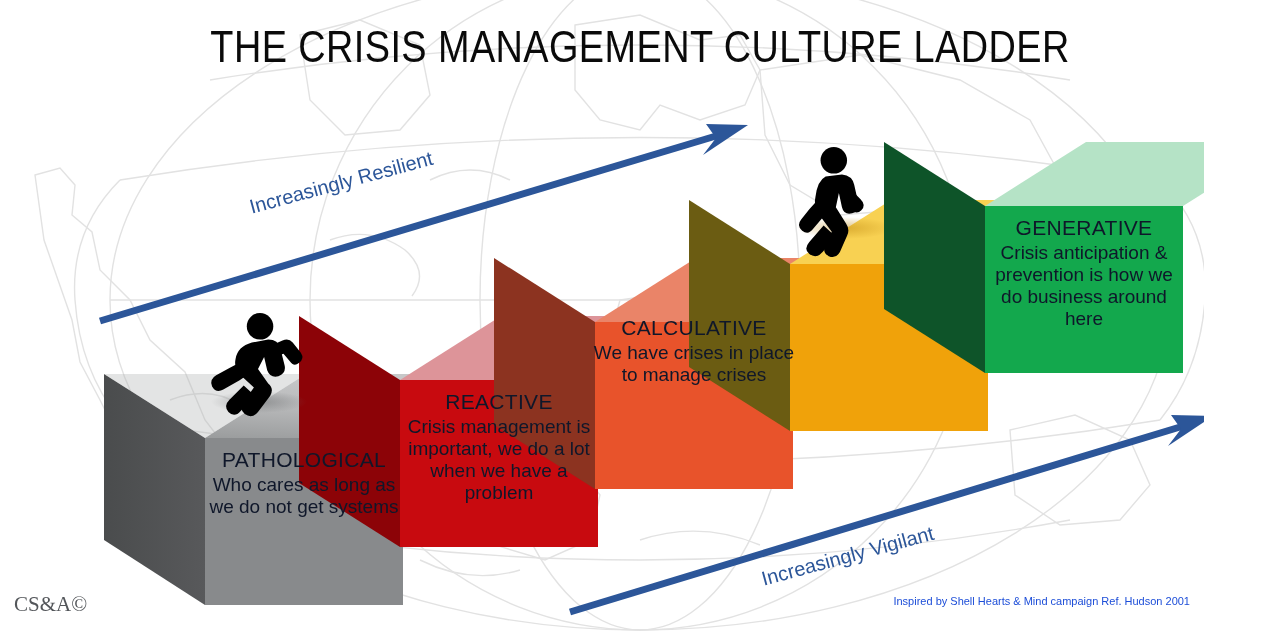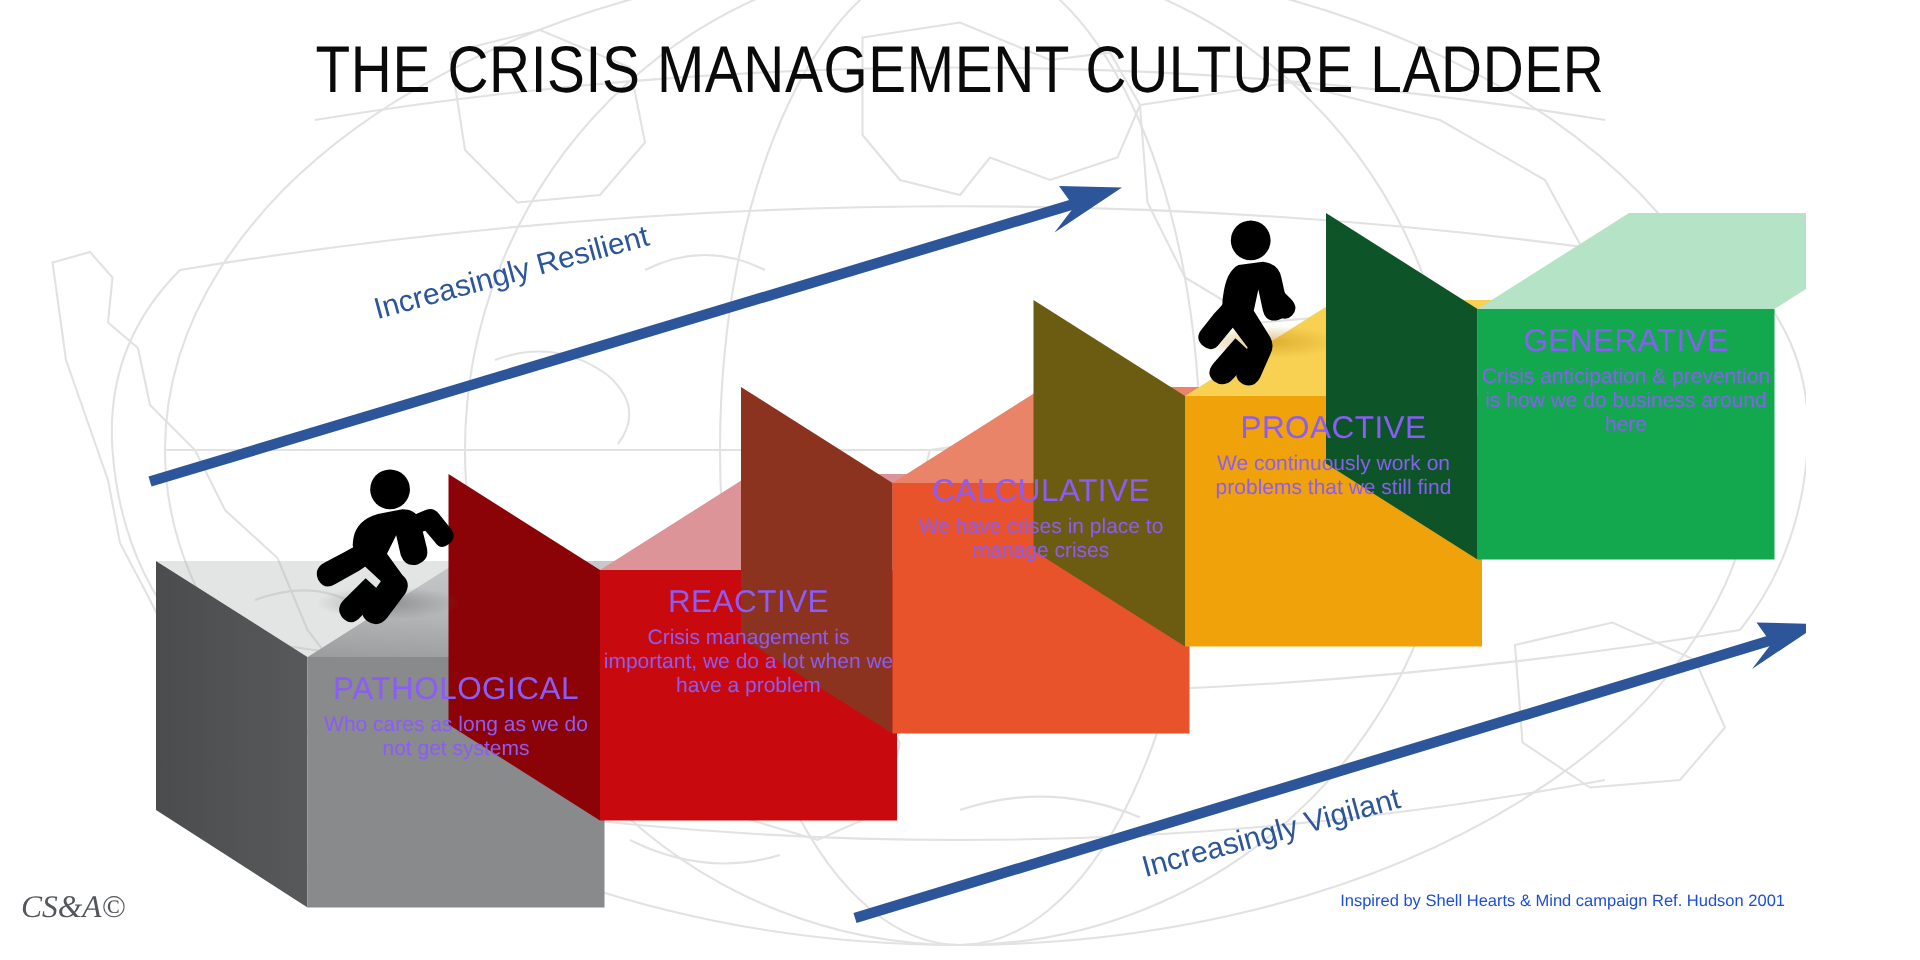--- a/index.html
+++ b/index.html
@@ -48,31 +48,31 @@
     position: absolute;
     left: 0; top: 0;
     width: 1280px;
     height: 640px;
   }
 
   
   .block-text {
     position: absolute;
     text-align: center;
-    color: #8b5cf6;
+    color: #0f172a;
     line-height: 1.17;
   }
   .block-title {
     font-size: 21px;
     letter-spacing: 0.3px;
     margin-bottom: 1px;
     white-space: nowrap;
   }
   .block-desc {
-    font-size: 14px;
+    font-size: 19px;
   }
 
   
   .arrow-label {
     position: absolute;
     color: #2c5699;
     font-size: 20px;
     white-space: nowrap;
   }
   #label-resilient {
@@ -89,21 +89,20 @@
   }
 
   
   #logo {
     position: absolute;
     left: 14px;
     top: 592px;
     font-family: "Liberation Serif", "DejaVu Serif", serif;
     font-size: 21px;
     color: #53565a;
-    font-style: italic;
   }
   #credit {
     position: absolute;
     right: 14px;
     top: 595px;
     font-size: 11px;
     color: #1d4ed8;
     white-space: nowrap;
   }
 </style>
@@ -257,24 +256,20 @@
   <div class="block-text" style="left:400px; top:390px; width:198px;">
     <div class="block-title">REACTIVE</div>
     <div class="block-desc">Crisis management is important, we do a lot when we have a problem</div>
   </div>
 
   <div class="block-text" style="left:593px; top:316px; width:202px;">
     <div class="block-title">CALCULATIVE</div>
     <div class="block-desc">We have crises in place to manage crises</div>
   </div>
 
-  <div class="block-text" style="left:790px; top:274px; width:198px;">
-    <div class="block-title">PROACTIVE</div>
-    <div class="block-desc">We continuously work on problems that we still find</div>
-  </div>
 
   <div class="block-text" style="left:983px; top:216px; width:202px;">
     <div class="block-title">GENERATIVE</div>
     <div class="block-desc">Crisis anticipation &amp; prevention is how we do business around here</div>
   </div>
 
   <div class="arrow-label" id="label-resilient">Increasingly Resilient</div>
   <div class="arrow-label" id="label-vigilant">Increasingly Vigilant</div>
 
   <div id="logo">CS&amp;A©</div>

